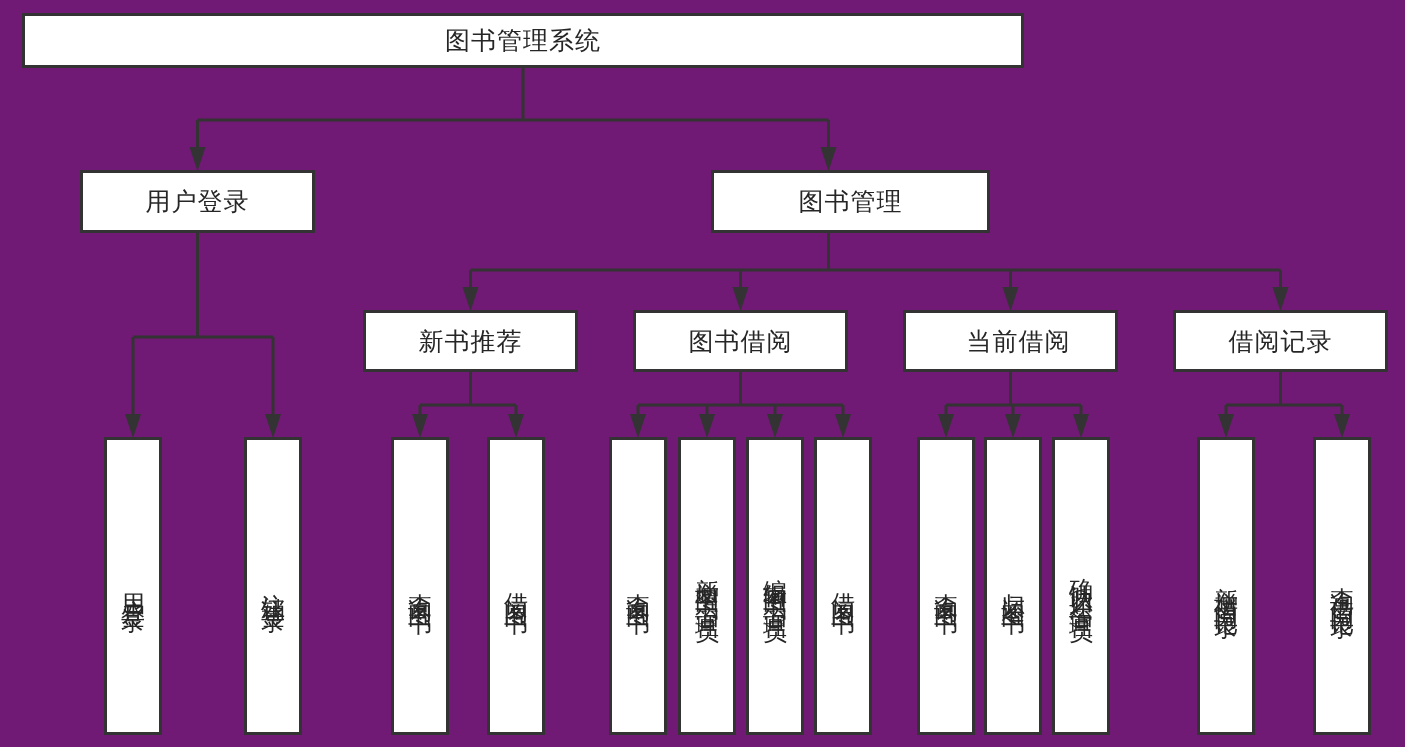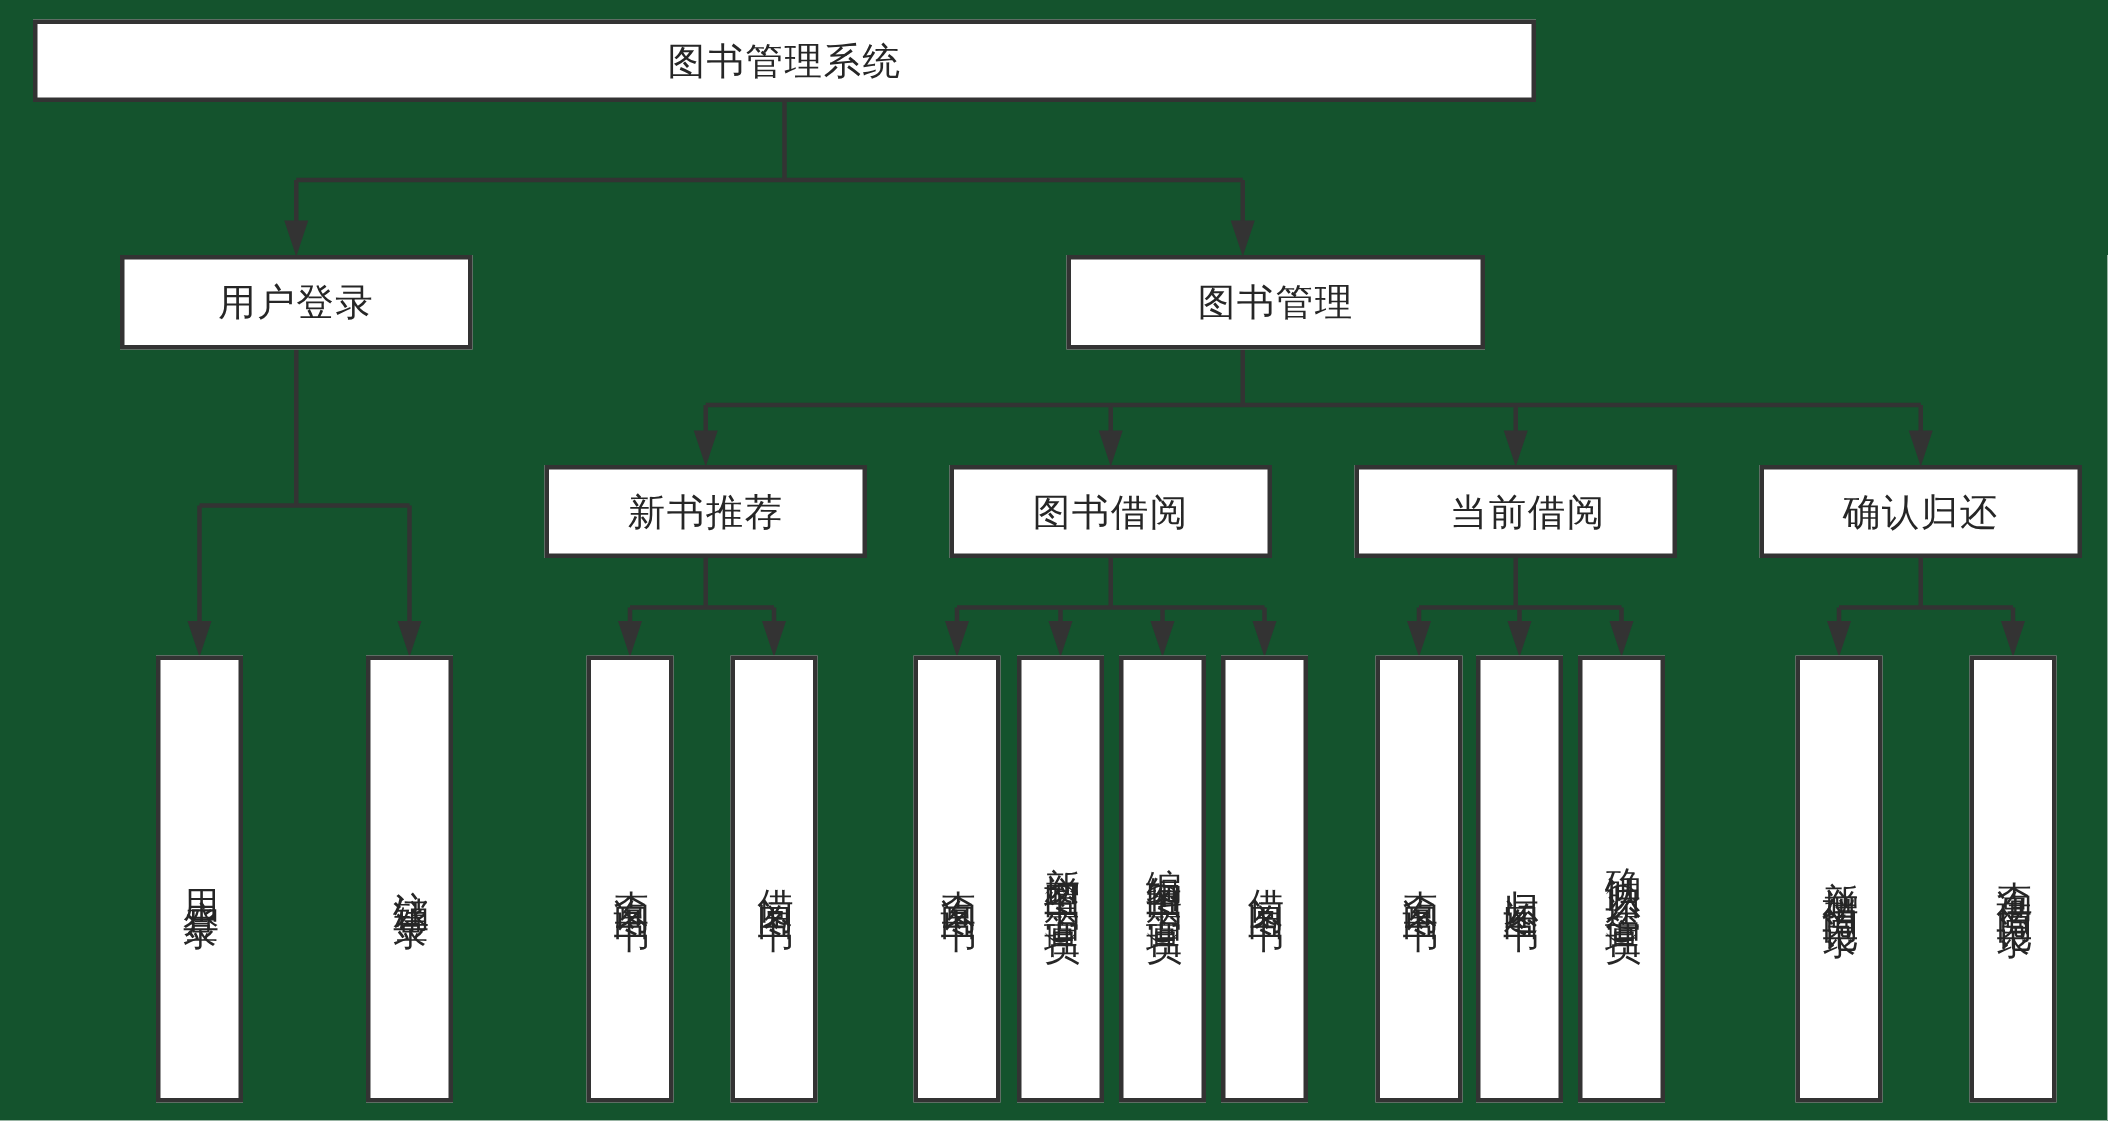--- a/index.html
+++ b/index.html
@@ -1,17 +1,17 @@
 <!DOCTYPE html>
 <html><head>
 <meta charset="utf-8">
 <style>
   html,body{margin:0;padding:0;background:#ffffff;}
   .stage{
-    position:relative;width:1405px;height:747px;background:#14532d;
+    position:relative;width:1405px;height:747px;background:#701a75;
     font-family:"Liberation Sans",sans-serif;color:#262626;overflow:hidden;text-align:right;
   }
   .wires{position:absolute;left:0;top:0;z-index:0;}
   .box{
     position:absolute;background:#ffffff;border:3px solid #333333;box-sizing:border-box;
     display:flex;align-items:center;justify-content:center;z-index:1;
   }
   .hlabel{font-size:25px;letter-spacing:1px;white-space:nowrap;}
   .vlabel{
     writing-mode:vertical-rl;text-orientation:mixed;
@@ -83,21 +83,21 @@
   <div class="box lvl3" style="left:363px;">
     <span class="hlabel">新书推荐</span>
   </div>
   <div class="box lvl3" style="left:633px;">
     <span class="hlabel">图书借阅</span>
   </div>
   <div class="box lvl3" style="left:903px;padding-left:16px;">
     <span class="hlabel">当前借阅</span>
   </div>
   <div class="box lvl3" style="left:1173px;">
-    <span class="hlabel">确认归还</span>
+    <span class="hlabel">借阅记录</span>
   </div>
 
   <div class="box leaf" style="left:104px;">
     <span class="vlabel">用户登录</span>
   </div>
   <div class="box leaf" style="left:244px;">
     <span class="vlabel">注销登录</span>
   </div>
 
   <div class="box leaf" style="left:391px;">

